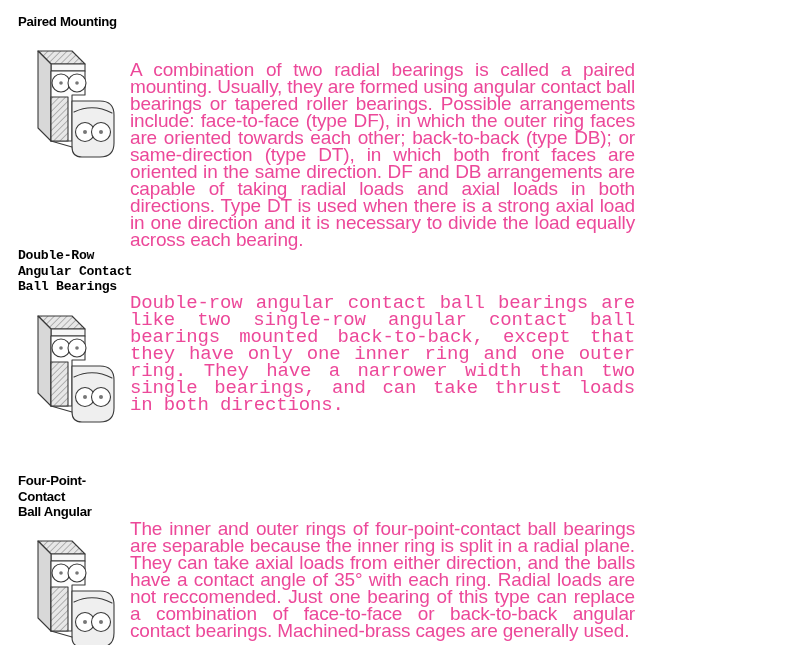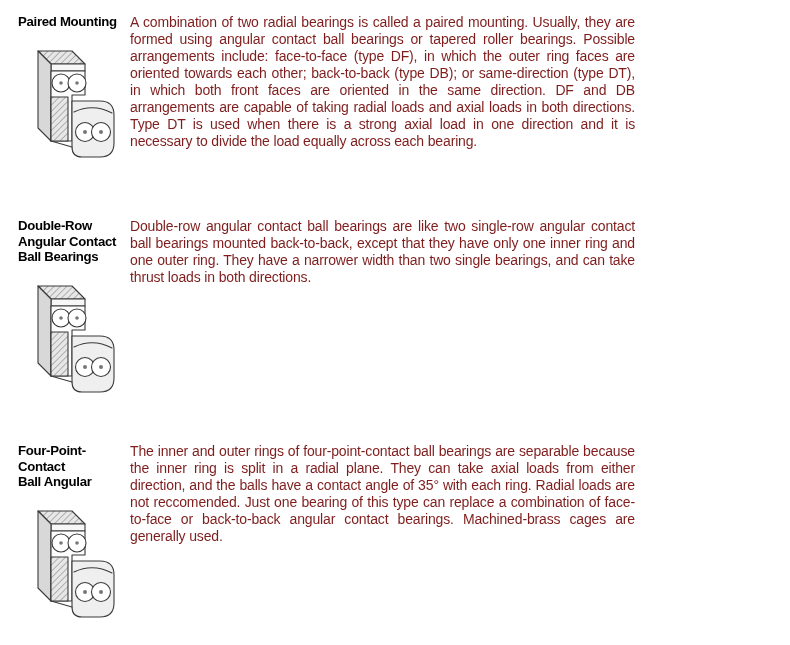--- a/index.html
+++ b/index.html
@@ -5,31 +5,31 @@
   * { margin: 0; padding: 0; box-sizing: border-box; }
   html, body { background: #ffffff; }
   body {
     width: 790px; height: 645px; overflow: hidden;
     font-family: "Liberation Sans", "DejaVu Sans", sans-serif;
     color: #1a1a1a;
   }
   .page { width: 655px; height: 645px; padding: 14px 20px 8px 18px; background: #fff; }
   .section { display: flex; align-items: flex-start; }
   .section.s1 { min-height: 204px; }
-  .section.s2 { min-height: 225px; }
+  .section.s2 { min-height: 225px; font-family: Liberation Mono, monospace; }
   .left-col { flex: 0 0 112px; width: 112px; padding-right: 8px; }
   .heading {
     font-size: 13.2px; font-weight: 700; line-height: 15.5px;
     letter-spacing: -0.3px; white-space: pre; color: #000;
   }
   .figure { margin: 15px 0 0 10px; width: 92px; }
   .figure svg { display: block; }
   .body-text {
-    flex: 1 1 auto; font-size: 14px; line-height: 17px;
-    letter-spacing: -0.15px; text-align: justify; color: #7f1d1d;
+    flex: 1 1 auto; font-size: 19px; line-height: 17px;
+    letter-spacing: -0.15px; text-align: justify; color: #ec4899; margin-top: 47px;
   }
 </style>
 </head>
 <body>
 
 <svg width="0" height="0" style="position:absolute" aria-hidden="true">
   <defs>
     <pattern id="bhatch" width="4.5" height="4.5" patternUnits="userSpaceOnUse" patternTransform="rotate(45)">
       <rect width="4.5" height="4.5" fill="#e7e7e7"></rect>
       <line x1="0" y1="0" x2="0" y2="4.5" stroke="#6b6b6b" stroke-width="0.9"></line>

